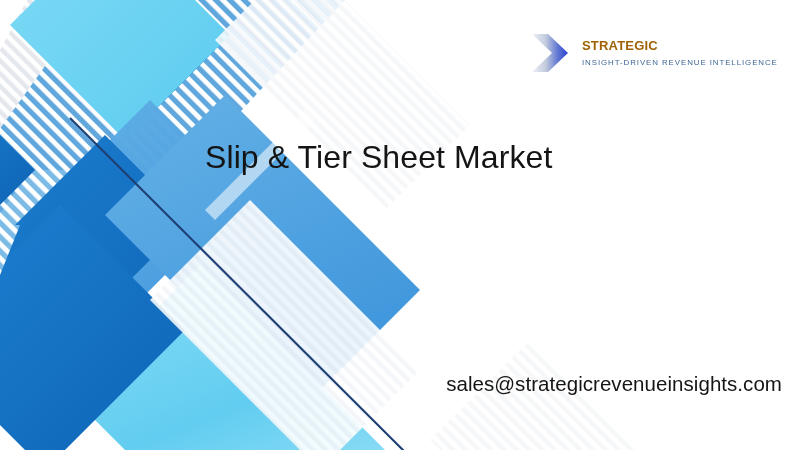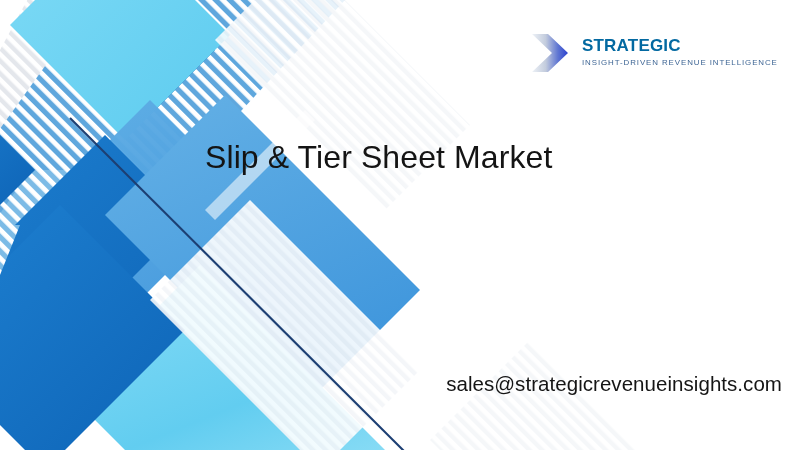--- a/index.html
+++ b/index.html
@@ -44,23 +44,23 @@
     height: 48px;
     flex: 0 0 48px;
     margin-right: 6px;
   }
   #logo-text-wrap {
     display: flex;
     flex-direction: column;
     justify-content: center;
   }
   .logo-line {
-    color: #0369a1;
+    color: #a16207;
     font-weight: bold;
-    font-size: 17px;
+    font-size: 13px;
     letter-spacing: 0.2px;
     line-height: 17.5px;
     white-space: nowrap;
   }
   #logo-tagline {
     color: #3f6695;
     font-size: 7.9px;
     letter-spacing: 0.92px;
     line-height: 12px;
     margin-top: 3px;

